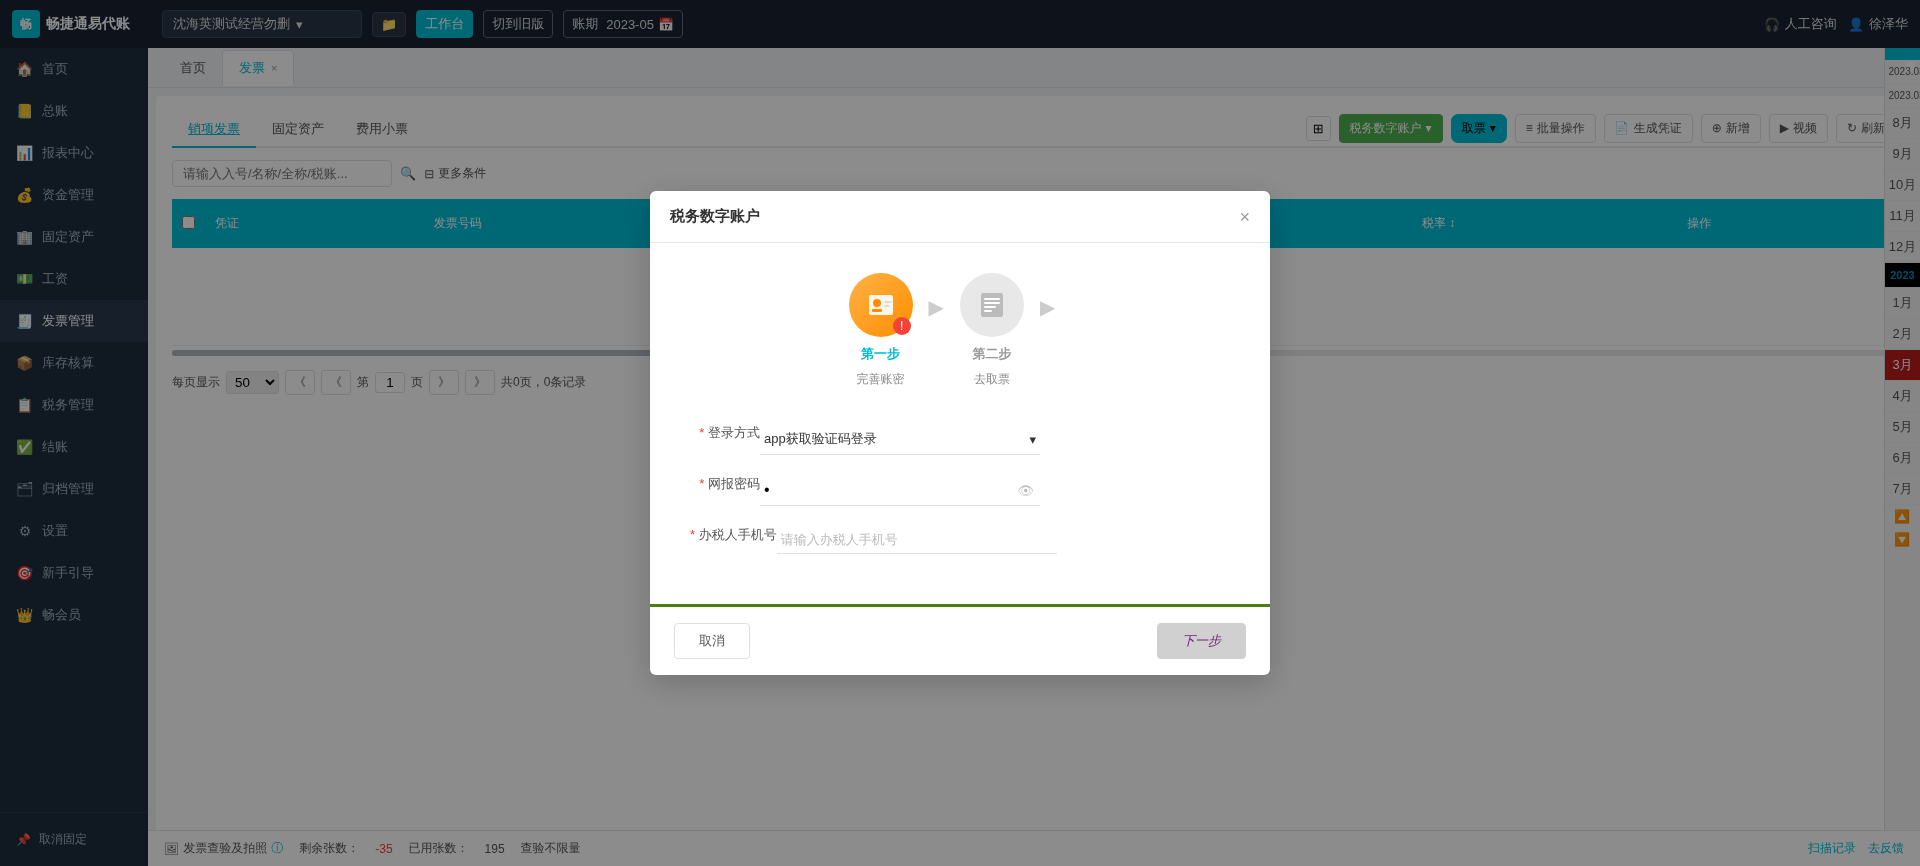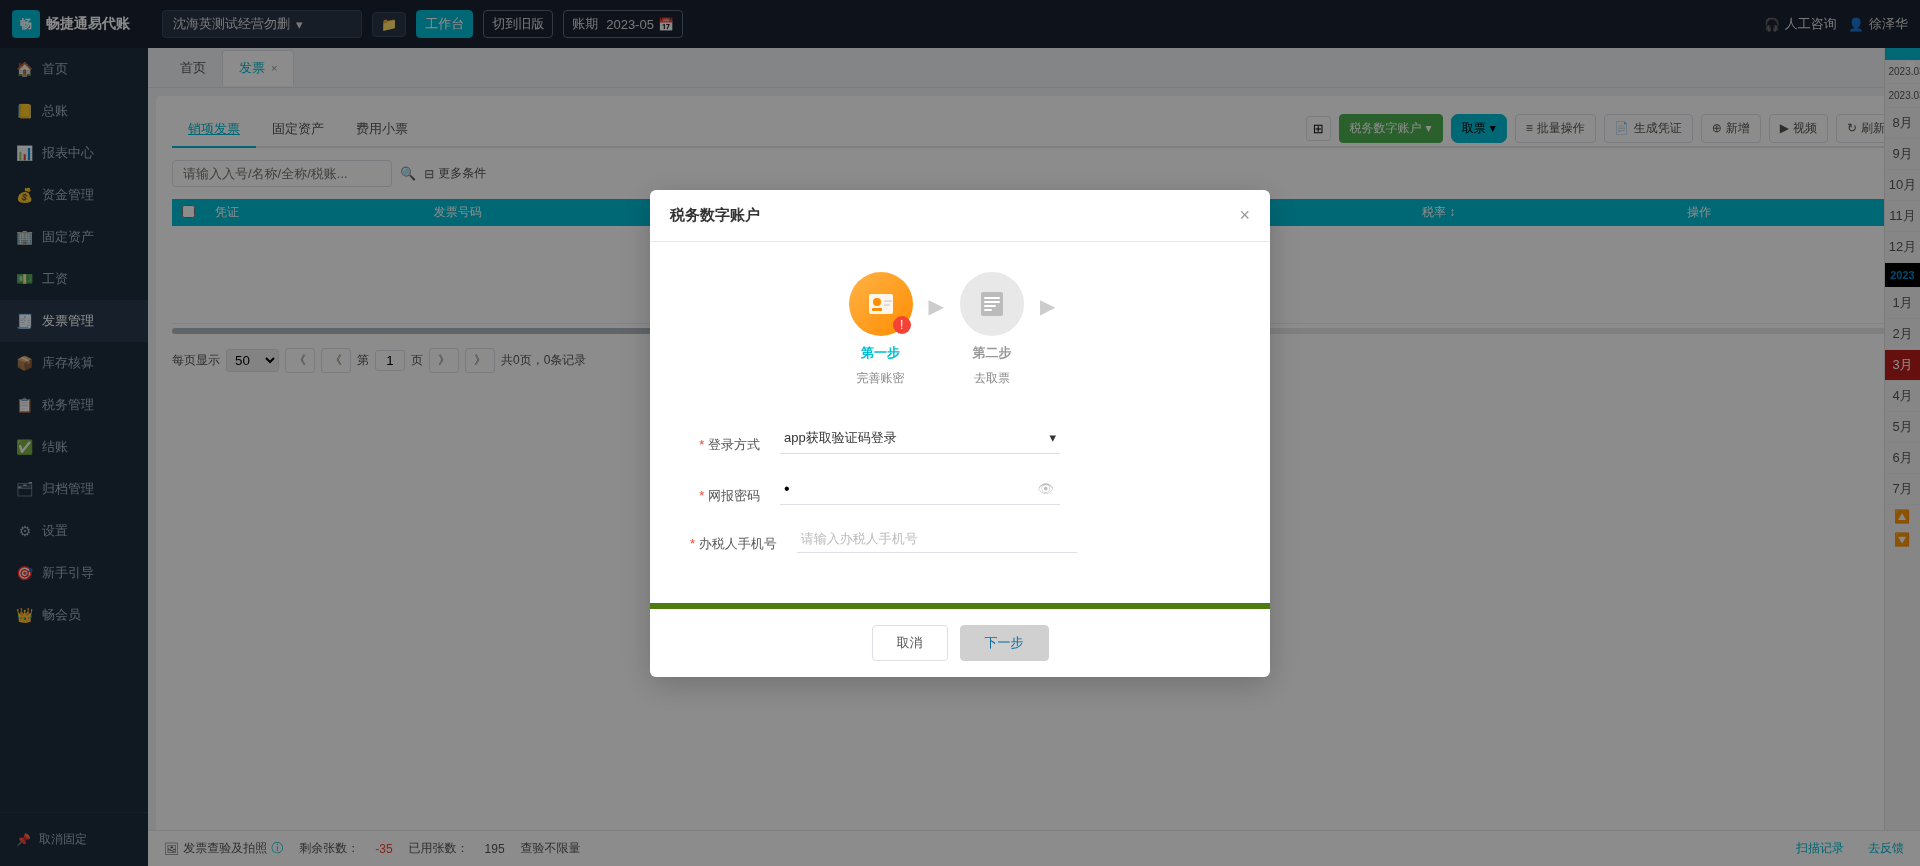--- a/index.html
+++ b/index.html
@@ -212,21 +212,21 @@
 
     
     .data-table {
       width: 100%;
       border-collapse: collapse;
       font-size: 12px;
     }
     .data-table th {
       background: #00bcd4;
       color: white;
-      padding: 5px 10px;
+      padding: 16px 10px;
       text-align: left;
       font-weight: normal;
       white-space: nowrap;
     }
     .data-table td {
       padding: 8px 10px;
       border-bottom: 1px solid #f0f0f0;
       color: #555;
     }
 
@@ -311,23 +311,23 @@
       cursor: pointer;
       color: #999;
       font-size: 18px;
       line-height: 1;
     }
     .modal-body {
       padding: 30px 40px;
     }
     .modal-footer {
       padding: 16px 24px;
-      border-top: 6px solid #4d7c0f;
-      display: flex;
-      justify-content: center;
+      border-top: 3px solid #4d7c0f;
+      display: flex;
+      justify-content: space-between;
       gap: 12px;
     }
 
     
     .steps {
       display: flex;
       align-items: flex-start;
       justify-content: center;
       gap: 0;
       margin-bottom: 36px;
@@ -371,23 +371,23 @@
       display: flex; align-items: center;
       padding: 0 16px;
       margin-top: 22px;
       color: #ccc;
       font-size: 20px;
     }
 
     
     .form-field {
       display: flex;
-      align-items: flex-end;
+      align-items: flex-start;
       margin-bottom: 20px;
-      gap: 20px;
+      gap: 0;
     }
     .form-label {
       font-size: 13px;
       color: #555;
       min-width: 70px;
       text-align: right;
       white-space: nowrap;
     }
     .form-label .required { color: #f44336; }
     .form-select {
@@ -439,22 +439,23 @@
       cursor: pointer;
       border: 1px solid transparent;
     }
     .btn-cancel {
       background: #fff;
       border-color: #dde1e6;
       color: #555;
     }
     .btn-primary {
       background: #d0d0d0;
-      color: #0369a1;
+      color: #701a75;
       border-color: #d0d0d0;
+      font-style: italic;
     }
 
     
     .h-scrollbar {
       height: 6px;
       background: #e8e8e8;
       border-radius: 3px;
       margin: 4px 0;
     }
     .h-scrollbar-thumb {
@@ -732,21 +733,21 @@
   <div style="display:flex;align-items:center;gap:4px;">
     <span>🖼</span>
     <span>发票查验及拍照</span>
     <span style="color:#00bcd4;">ⓘ</span>
   </div>
   <span>剩余张数：</span>
   <span style="color:#f44336;">-35</span>
   <span>已用张数：</span>
   <span>195</span>
   <span>查验不限量</span>
-  <div style="margin-left:auto;display:flex;gap:24px;">
+  <div style="margin-left:auto;display:flex;gap:12px;">
     <a class="status-link">扫描记录</a>
     <a class="status-link">去反馈</a>
   </div>
 </div>
 
 <div class="overlay">
   <div class="modal">
 
     <div class="modal-header">
       <span class="modal-title">税务数字账户</span>

